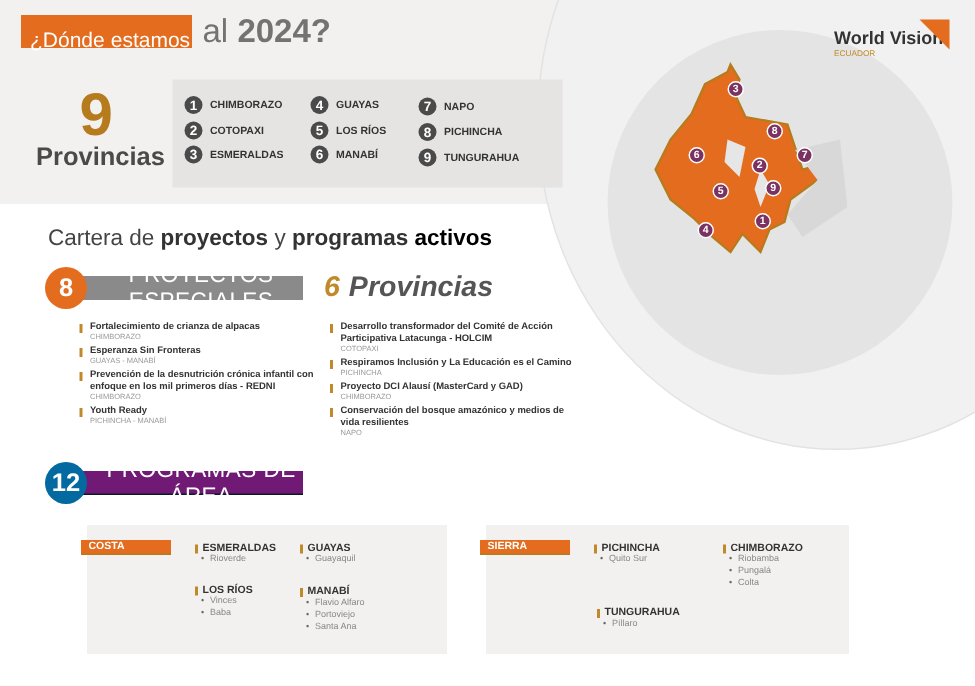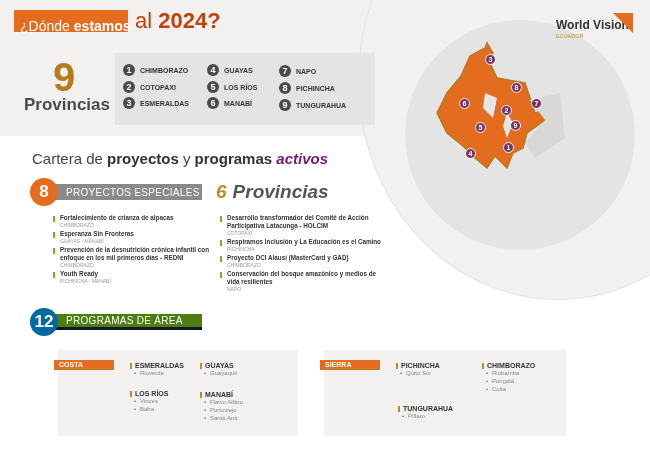--- a/index.html
+++ b/index.html
@@ -5,46 +5,46 @@
   * { box-sizing: border-box; margin: 0; padding: 0; }
   html, body { width: 650px; height: 457px; overflow: hidden; background: #ffffff; }
   body { font-family: "Liberation Sans", sans-serif; position: relative; color: #3d3d3d; }
 
   .top-band { position: absolute; left: 0; top: 0; width: 650px; height: 136px; background: #f2f1ef; }
   .map-circle-outer { position: absolute; left: 358px; top: -140px; width: 400px; height: 440px; border-radius: 50%; background: #f1f1f1; border: 1px solid #e3e3e3; }
   .map-circle-inner { position: absolute; left: 405px; top: 20px; width: 230px; height: 230px; border-radius: 50%; background: #e4e4e4; }
 
   .title-wrap { position: absolute; left: 14px; top: 8px; display: flex; align-items: center; }
   .title-pill { background: #e36c1e; color: #fff; font-size: 14px; padding: 12px 6px 3px 6px; height: 22px; display: flex; align-items: center; width: 114px; }
-  .title-pill b { font-weight: bold; margin-left: 4px; }
-  .title-rest { color: #c2410c; font-size: 22px; margin-left: 7px; }
+  .title-pill b { font-weight: normal; margin-left: 4px; }
+  .title-rest { color: #737373; font-size: 22px; margin-left: 7px; }
   .title-rest b { font-weight: bold; }
 
   .big-nine { position: absolute; left: 53px; top: 55px; font-size: 40px; font-weight: bold; color: #b57b1d; }
   .prov-label { position: absolute; left: 24px; top: 95px; font-size: 17px; font-weight: bold; color: #4a4a4a; }
 
   .legend-box { position: absolute; left: 115px; top: 53px; width: 260px; height: 72px; background: #e5e4e2; }
   .legend-item { position: absolute; display: flex; align-items: center; font-size: 7px; font-weight: bold; color: #333; }
   .num-dot { width: 12px; height: 12px; border-radius: 50%; background: #4a4a4a; color: #fff; font-size: 9px; font-weight: bold; display: flex; align-items: center; justify-content: center; margin-right: 5px; }
 
   .logo { position: absolute; left: 556px; top: 18px; }
   .logo-text { font-size: 12px; font-weight: bold; color: #333; }
   .logo-sub { font-size: 5.5px; color: #c08a2a; margin-top: 1px; }
   .logo-tri { position: absolute; left: 57px; top: -5px; width: 0; height: 0; border-left: 20px solid transparent; border-top: 20px solid #e36c1e; }
 
   .map { position: absolute; left: 435px; top: 38px; }
   .map-dot { position: absolute; width: 11px; height: 11px; border-radius: 50%; background: #7a3260; color: #fff; font-size: 7px; font-weight: bold; display: flex; align-items: center; justify-content: center; border: 1px solid #fff; }
 
   .section-title { position: absolute; left: 32px; top: 150px; font-size: 15px; color: #444; }
   .section-title b { font-weight: bold; color: #333; }
-  .section-title .accent { color: #701a75; font-weight: bold; font-style: italic; }
+  .section-title .accent { color: #000000; font-weight: bold; }
 
   .badge-row { position: absolute; display: flex; align-items: center; }
   .circle-num { width: 28px; height: 28px; border-radius: 50%; color: #fff; font-size: 17px; font-weight: bold; display: flex; align-items: center; justify-content: center; z-index: 2; }
-  .bar-label { height: 16px; margin-left: -6px; padding-left: 14px; color: #fff; font-size: 10px; display: flex; align-items: center; letter-spacing: 0.3px; }
+  .bar-label { height: 16px; margin-left: -6px; padding-left: 14px; color: #fff; font-size: 15px; display: flex; align-items: center; letter-spacing: 0.3px; text-align: center; }
   .prov-count { margin-left: 14px; font-size: 19px; font-weight: bold; color: #555; font-style: italic; }
   .prov-count .n { color: #c08a2a; margin-right: 6px; }
 
   .proj-list { position: absolute; width: 160px; }
   .proj-item { position: relative; padding-left: 7px; margin-bottom: 2px; }
   .proj-item::before { content: ""; position: absolute; left: 0; top: 2px; width: 2px; height: 6px; background: #c08a2a; }
   .proj-name { font-size: 6.3px; font-weight: bold; color: #333; line-height: 8px; }
   .proj-loc { font-size: 5px; color: #999; line-height: 6px; }
 
   .area-box { position: absolute; top: 350px; height: 86px; background: #f2f1ef; }
@@ -188,21 +188,21 @@
       <div class="proj-loc">CHIMBORAZO</div>
     </div>
   <div class="proj-item">
       <div class="proj-name">Conservación del bosque amazónico y medios de vida resilientes</div>
       <div class="proj-loc">NAPO</div>
     </div>
 </div>
 
 <div class="badge-row" style="left:30px;top:308px">
   <div class="circle-num" style="background:#0369a1">12</div>
-  <div class="bar-label" style="background:#4d7c0f;width:150px;border-bottom:3px solid #0f172a">PROGRAMAS DE ÁREA</div>
+  <div class="bar-label" style="background:#701a75;width:150px;border-bottom:1px solid #0f172a">PROGRAMAS DE ÁREA</div>
 </div>
 
 <div class="area-box" style="left:58px;width:240px">
   <div class="region-tag">COSTA</div>
   <div class="prov-block" style="left:72px;top:12px">
     <div class="prov-head">ESMERALDAS</div>
     <div class="city">Rioverde</div>
   </div>
   <div class="prov-block" style="left:142px;top:12px">
     <div class="prov-head">GUAYAS</div>

